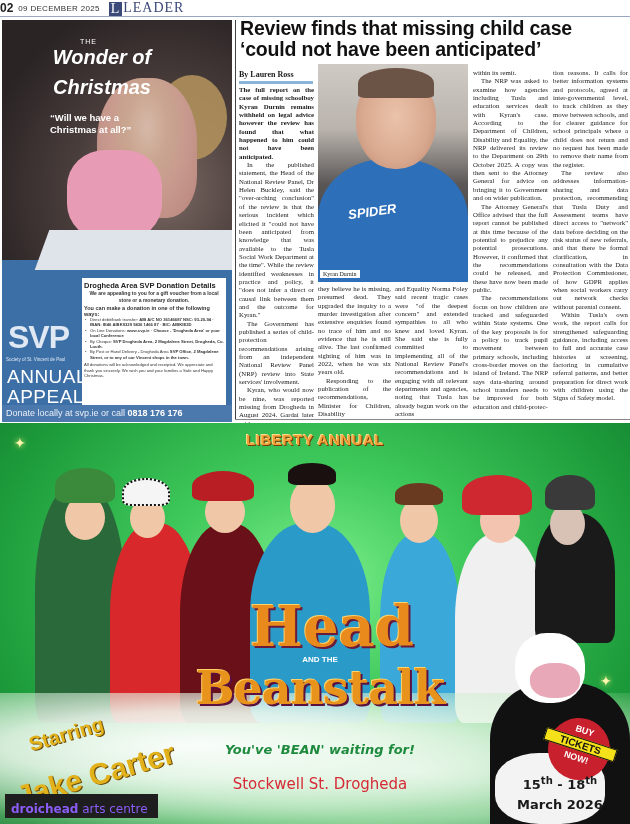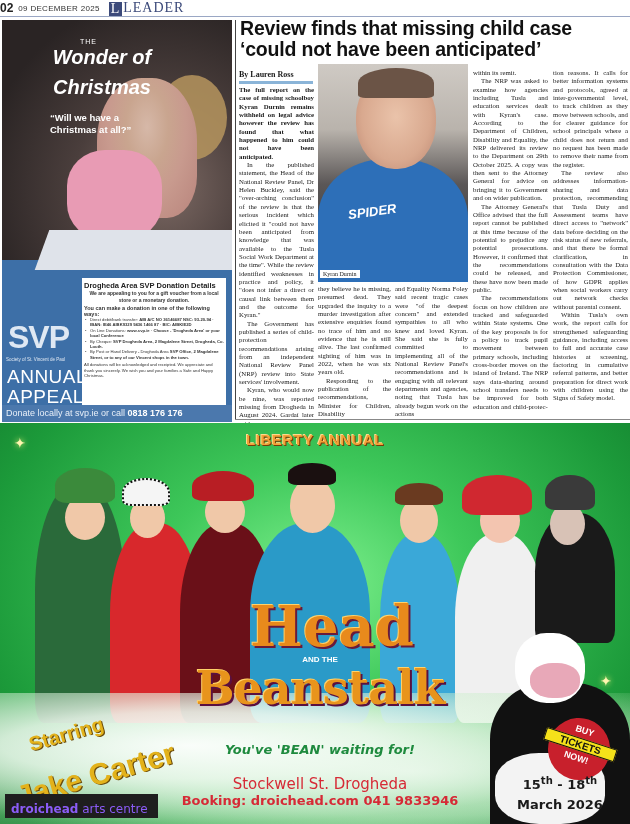--- a/index.html
+++ b/index.html
@@ -204,21 +204,20 @@
   <div class="andthe">AND THE</div>
   <div class="beanstalk">Beanstalk</div>
 
   <div class="starring">Starring</div>
   <div class="jake">Jake Carter</div>
 
   <div class="tagline">
     <div>You've 'BEAN' waiting for!</div>
   </div>
   <div class="venue">Stockwell St. Drogheda</div>
-  <div class="booking">Booking: droichead.com 041 9833946</div>
 
   <div class="droichead">
     <b>droichead</b><span> arts centre</span>
   </div>
 
   <div class="cow">
     <div class="body"></div>
     <div class="belly"></div>
     <div class="face"></div>
     <div class="nose"></div>

